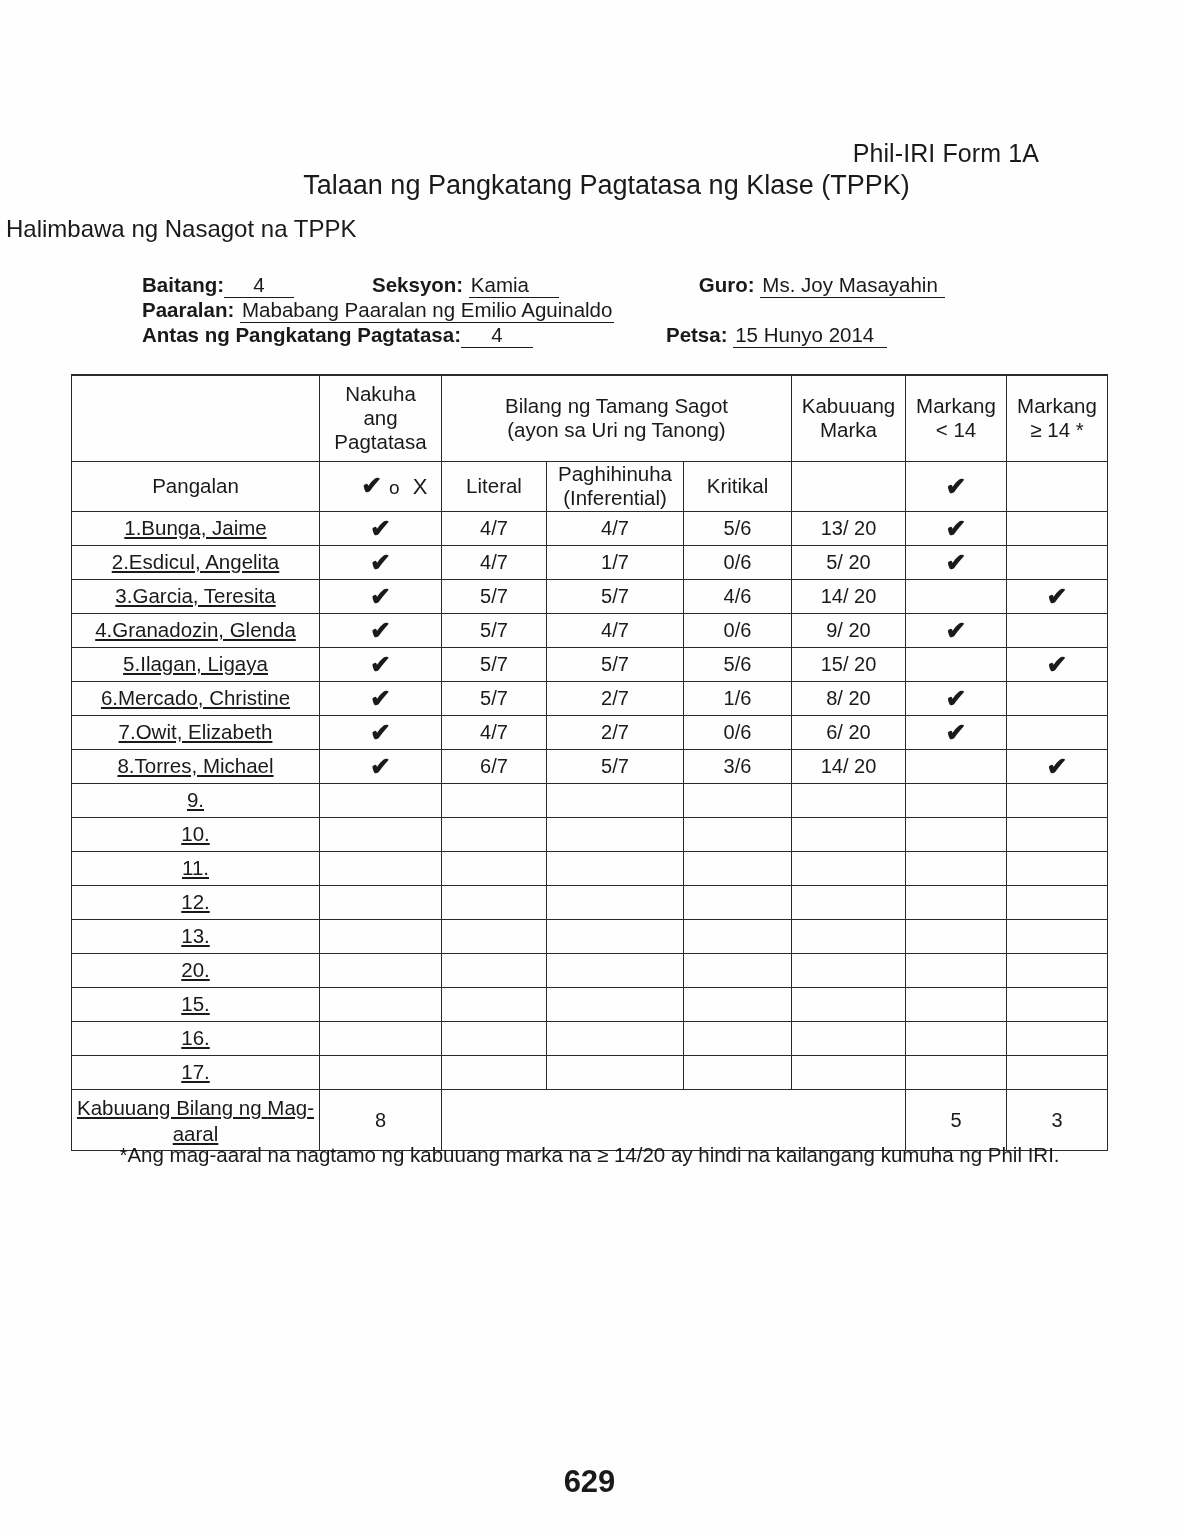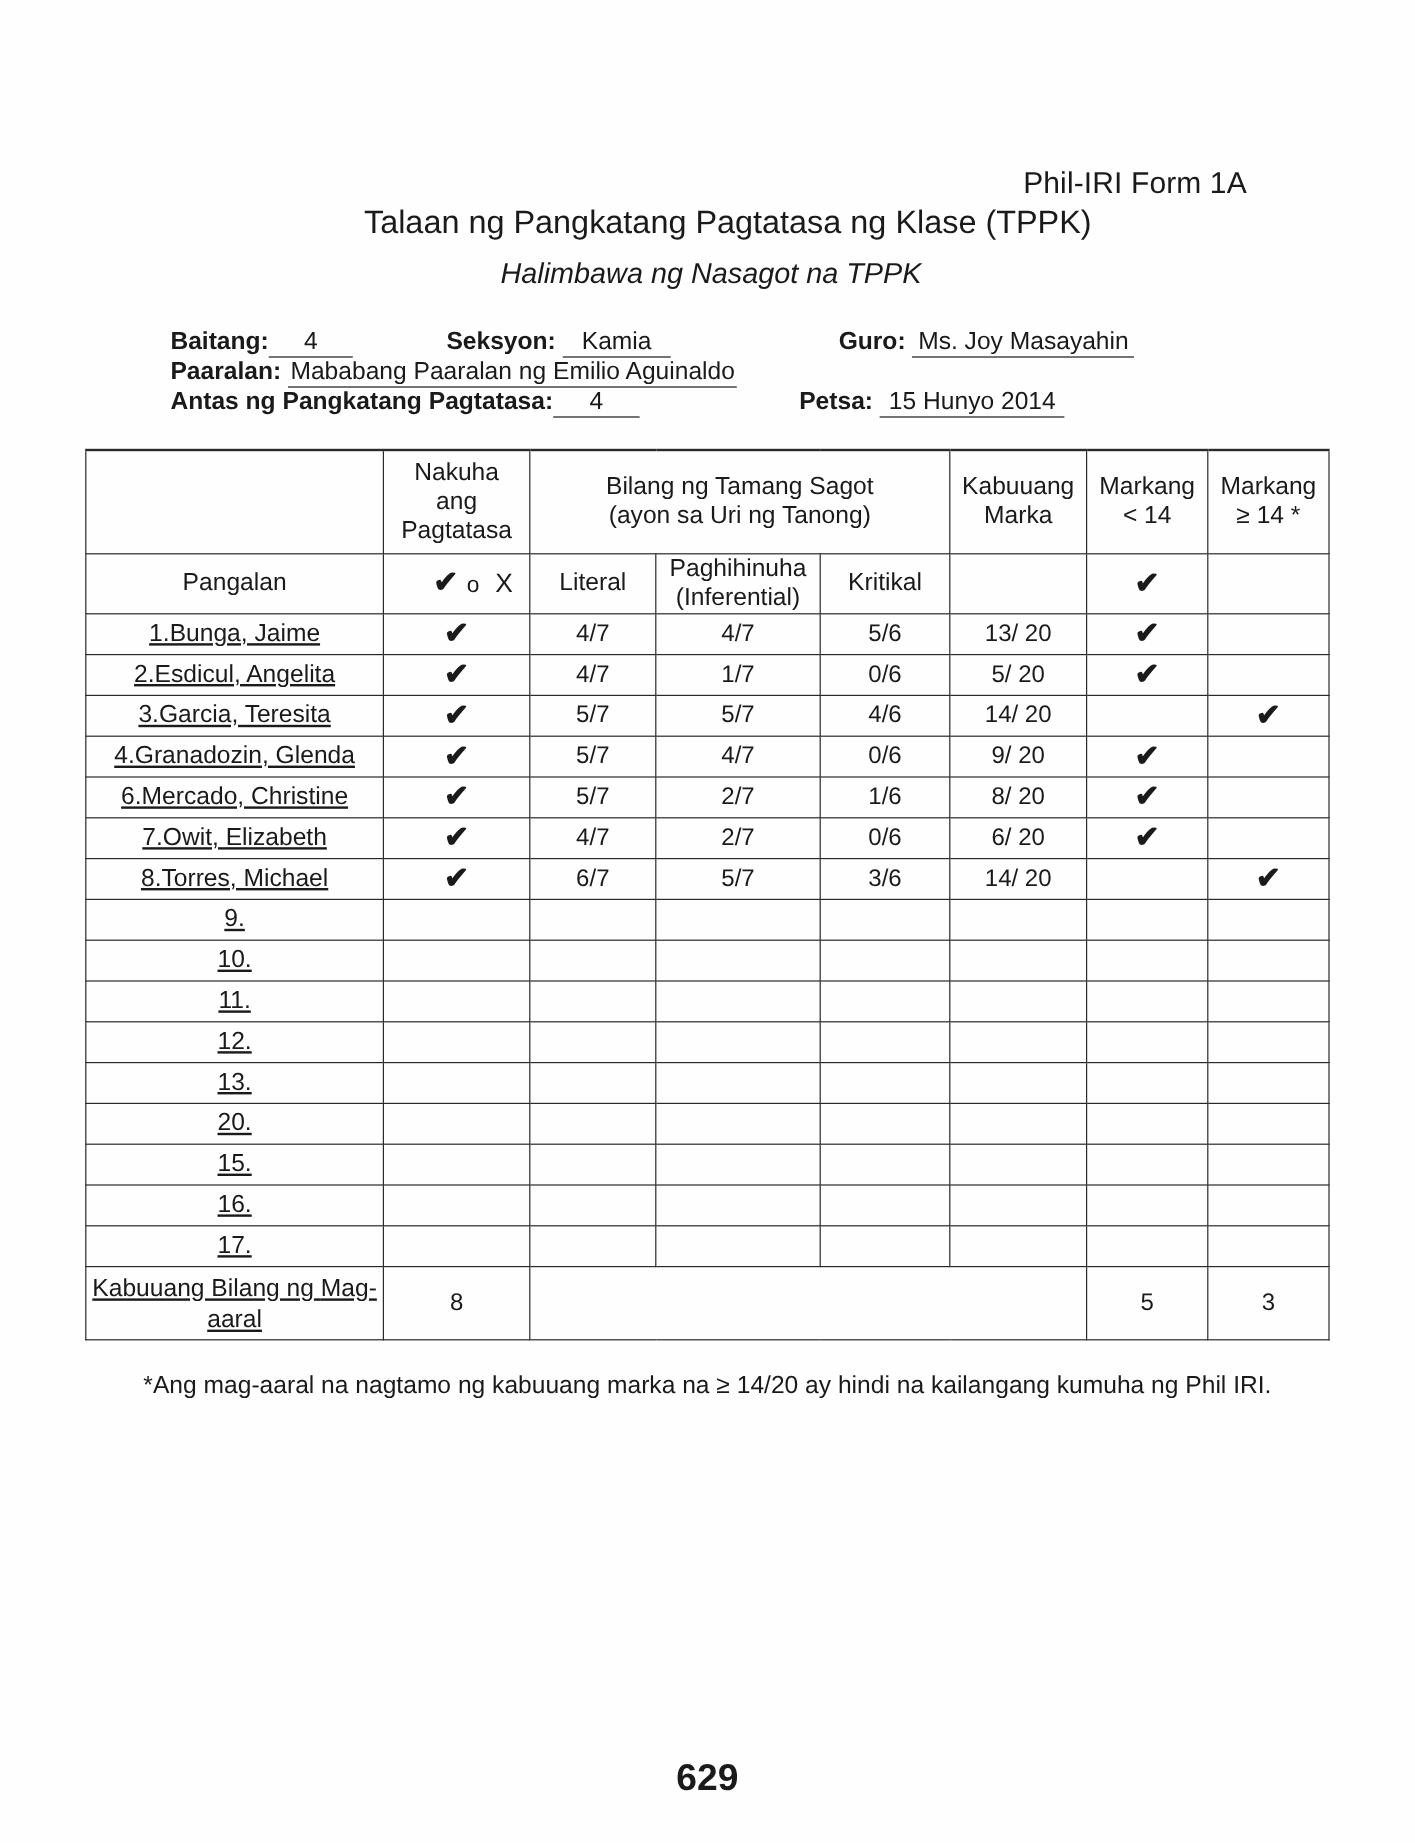--- a/index.html
+++ b/index.html
@@ -39,23 +39,22 @@
     text-align: center;
     font-size: 27px;
     padding-left: 6px;
     box-sizing: border-box;
   }
   .doc-subtitle {
     position: absolute;
     top: 215px;
     left: 0;
     width: 1179px;
-    text-align: center;
+    text-align: left;
     font-size: 24px;
-    font-style: italic;
     padding-left: 6px;
     box-sizing: border-box;
   }
 
   
   .meta {
     position: absolute;
     top: 272px;
     left: 142px;
     width: 960px;
@@ -69,21 +68,21 @@
   }
   .mlabel {
     font-weight: bold;
   }
   .mval {
     border-bottom: 1.6px solid #1a1a1a;
     display: inline-block;
     text-align: center;
     padding: 0 2px;
   }
-  .mval.left { text-align: center; }
+  .mval.left { text-align: left; }
   .sp-seksyon { display: inline-block; width: 78px; }
   .sp-guro { display: inline-block; width: 140px; }
   .sp-petsa { display: inline-block; width: 133px; }
 
   
   .tbl-wrap {
     position: absolute;
     left: 71px;
     top: 374px;
     width: 1036px;
@@ -262,20 +261,30 @@
             <td class="namecell">4.Granadozin, Glenda</td>
             <td><span class="check">✔</span></td>
             <td>5/7</td>
             <td>4/7</td>
             <td>0/6</td>
             <td>9/ 20</td>
             <td><span class="check">✔</span></td>
             <td></td>
           </tr>
           <tr class="datarow">
+            <td class="namecell">5.Ilagan, Ligaya</td>
+            <td><span class="check">✔</span></td>
+            <td>5/7</td>
+            <td>5/7</td>
+            <td>5/6</td>
+            <td>15/ 20</td>
+            <td></td>
+            <td><span class="check">✔</span></td>
+          </tr>
+          <tr class="datarow">
             <td class="namecell">6.Mercado, Christine</td>
             <td><span class="check">✔</span></td>
             <td>5/7</td>
             <td>2/7</td>
             <td>1/6</td>
             <td>8/ 20</td>
             <td><span class="check">✔</span></td>
             <td></td>
           </tr>
           <tr class="datarow">

